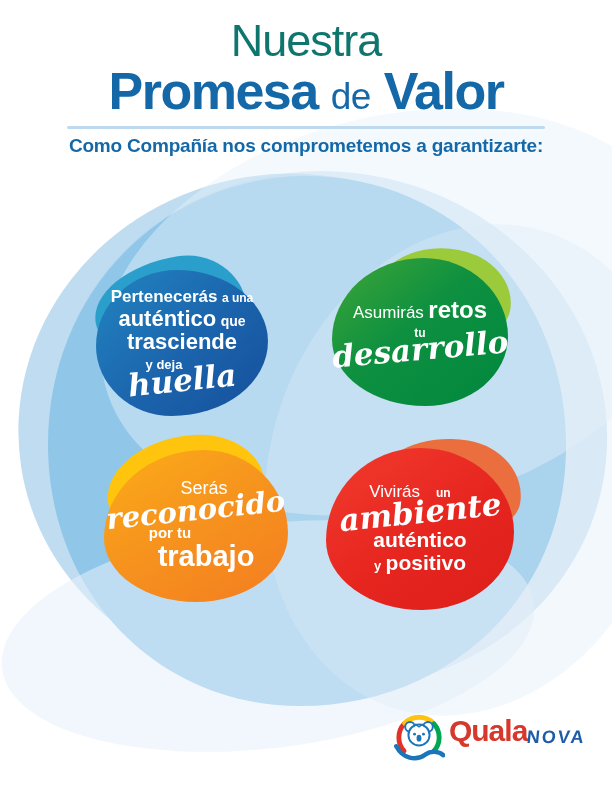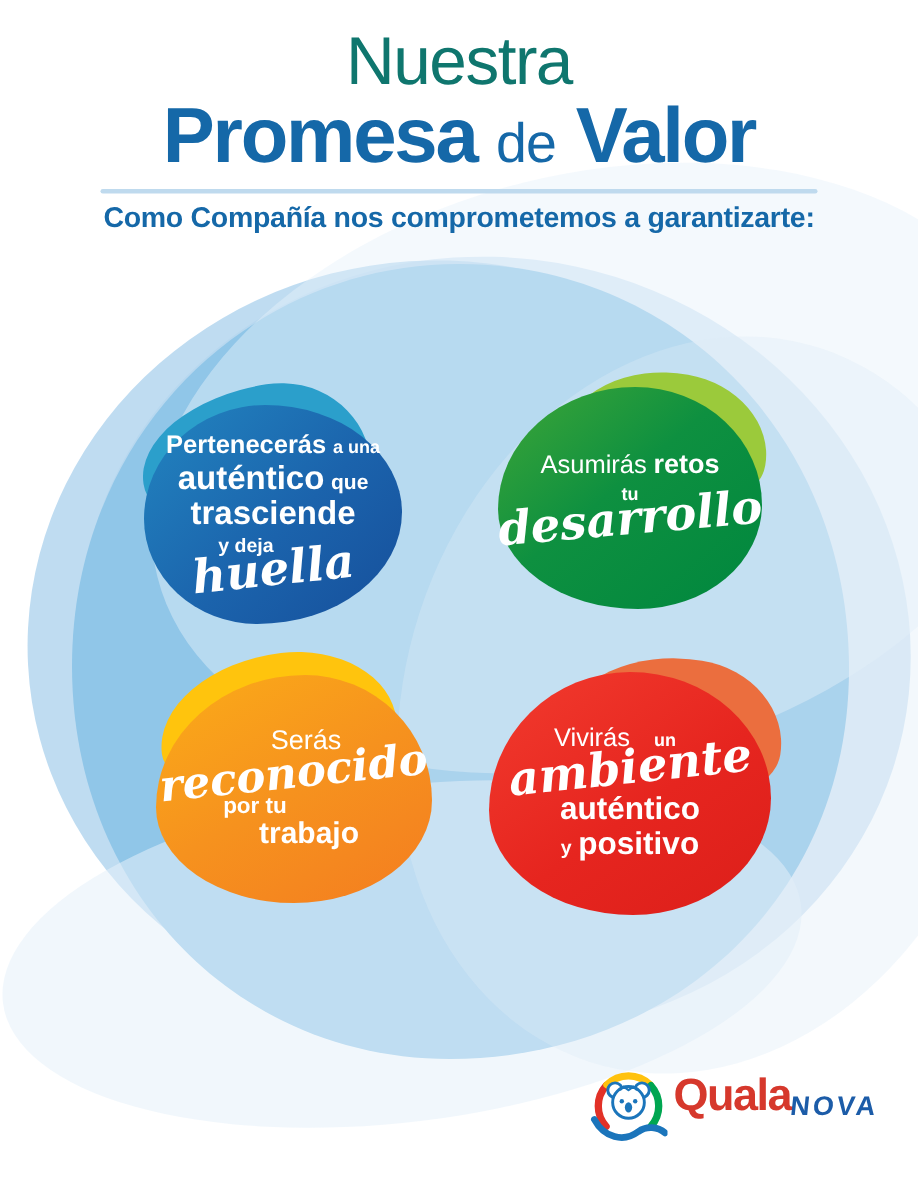--- a/index.html
+++ b/index.html
@@ -54,38 +54,38 @@
   
   .card-green { left:332px; top:258px; width:176px; height:148px; }
   .card-green .accent {
     right:-4px; top:-10px; width:136px; height:92px; background:#9BCA3B;
     border-radius:55% 45% 50% 50% / 60% 55% 45% 40%; transform:rotate(10deg);
   }
   .card-green .main-blob {
     background:linear-gradient(140deg,#3FA637 0%,#0E9040 45%,#00873E 100%);
     border-radius:52% 48% 47% 53% / 55% 53% 47% 45%;
   }
-  .card-green .fs-a { font-size:17px; } .card-green .fs-b { font-size:18px; }
+  .card-green .fs-a { font-size:17px; } .card-green .fs-b { font-size:24px; }
   .card-green .fs-c { font-size:13px; font-weight:bold; } .card-green .fs-d { font-size:20px; }
   .card-green .fs-e { font-size:12px; font-weight:bold; }
   .card-green .script { font-size:31px; transform:rotate(-5deg); margin-top:-7px; }
 
   
   .card-orange { left:104px; top:450px; width:184px; height:152px; }
   .card-orange .accent {
     left:2px; top:-14px; width:158px; height:92px; background:#FFC40D;
     border-radius:55% 45% 52% 48% / 62% 58% 42% 38%; transform:rotate(-7deg);
   }
   .card-orange .main-blob {
     background:linear-gradient(150deg,#FBAC18 0%,#F6921E 50%,#F47D20 100%);
     border-radius:54% 46% 50% 50% / 58% 55% 45% 42%;
   }
   .card-orange .fs-a { font-size:18px; }
   .card-orange .fs-b { font-size:15px; font-weight:bold; }
-  .card-orange .fs-c { font-size:20px; font-weight:bold; }
+  .card-orange .fs-c { font-size:29px; font-weight:bold; }
   .card-orange .l1 { transform:translateX(8px); }
   .card-orange .l3 { transform:translateX(-26px); margin-top:-2px; }
   .card-orange .l4 { transform:translateX(10px); }
   .card-orange .script { font-size:29px; transform:rotate(-6deg); margin-top:-4px; }
 
   
   .card-red { left:326px; top:448px; width:188px; height:162px; }
   .card-red .accent {
     right:-8px; top:-10px; width:146px; height:96px; background:#EB6E3E;
     border-radius:58% 42% 52% 48% / 60% 56% 44% 40%; transform:rotate(9deg);

